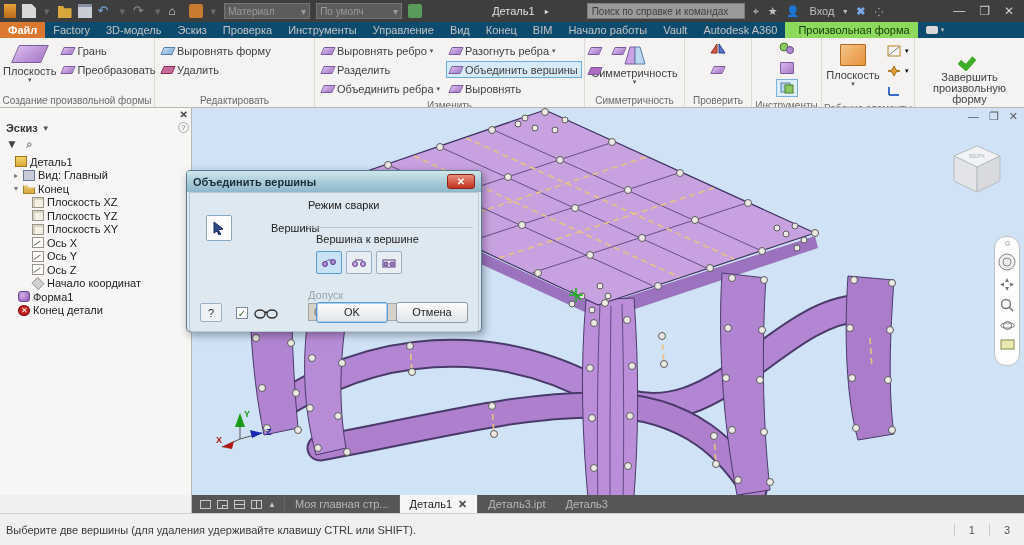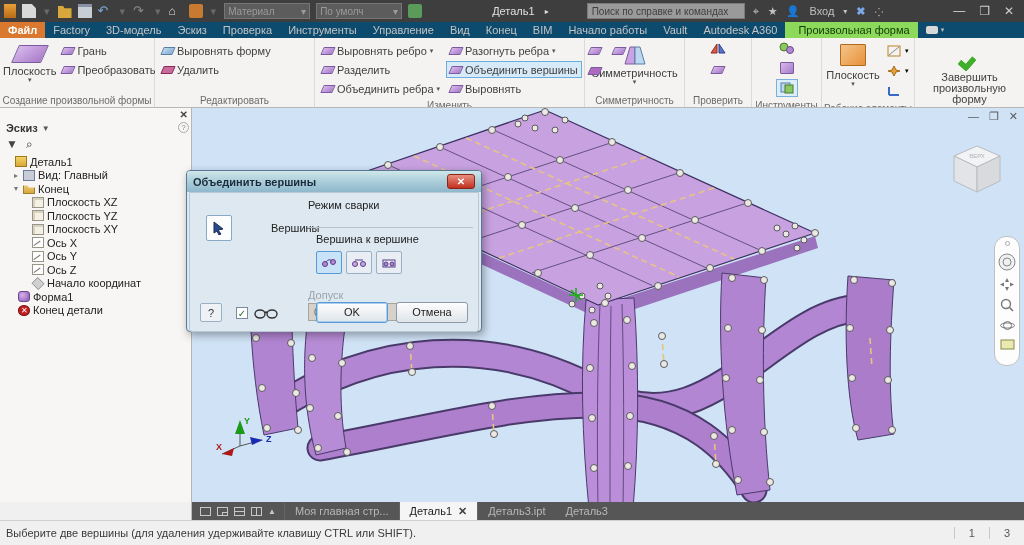--- a/index.html
+++ b/index.html
@@ -153,21 +153,21 @@
   .doctabs .spacer { width:192px; background:#f0f0f0; border-right:1px solid #bbb; }
   .winarr { display:flex; align-items:center; gap:6px; padding:0 8px; }
   .wicon { width:11px; height:9px; border:1px solid #c8c8c8; position:relative; }
   .wicon.grid:before { content:""; position:absolute; inset:0; border-left:1px solid #c8c8c8; border-top:1px solid #c8c8c8; margin:4px 0 0 4px; }
   .wicon.hsplit:before { content:""; position:absolute; left:0; right:0; top:3px; border-top:1px solid #c8c8c8; }
   .wicon.vsplit:before { content:""; position:absolute; top:0; bottom:0; left:4px; border-left:1px solid #c8c8c8; }
   .winarr .up { color:#c8c8c8; font-size:8px; }
   .dtab { display:flex; align-items:center; padding:0 10px; color:#b8b8b8; border-left:1px solid #646464; cursor:pointer; }
   .dtab.active { background:#f5f5f5; color:#222; gap:6px; }
   .dtab.active .x { color:#444; font-weight:bold; }
-  .statusbar { height:25px; background:#f0f0f0; border-top:1px solid #d0d0d0; display:flex; align-items:center;
+  .statusbar { height:32px; background:#f0f0f0; border-top:1px solid #d0d0d0; display:flex; align-items:center;
     color:#3a3a3a; padding-left:6px; flex:none; }
   .statusbar .cells { margin-left:auto; display:flex; }
   .statusbar .cell { border-left:1px solid #c8c8c8; padding:0 14px; color:#555; }
 </style>
 </head>
 <body>
 
 <div class="app">
 
   <div class="titlebar">

